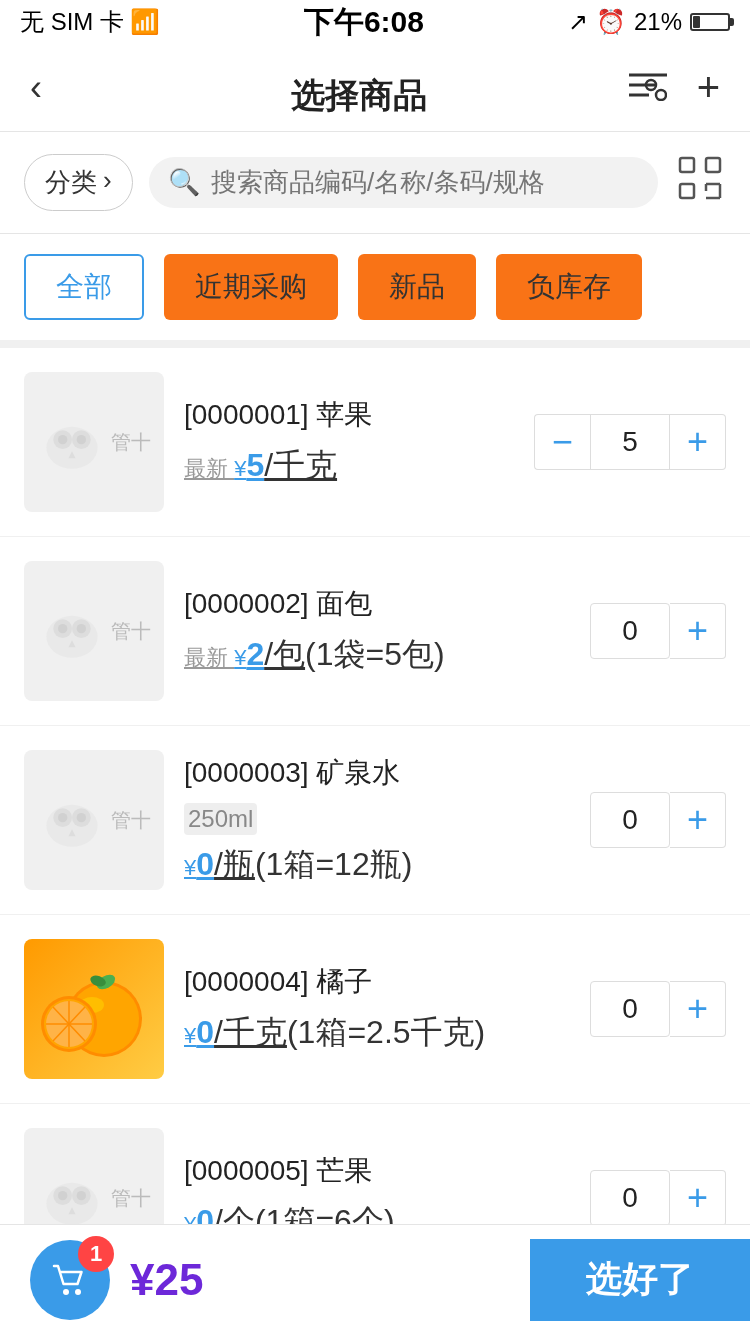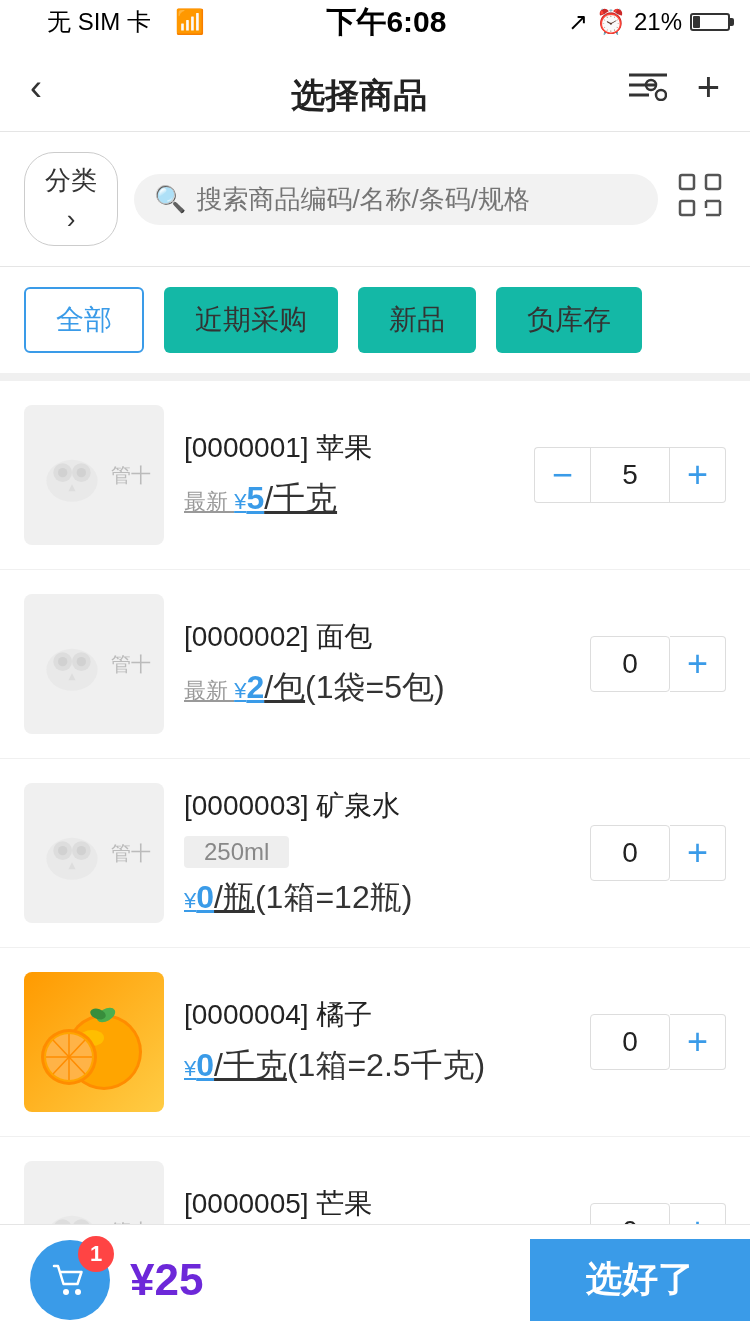--- a/index.html
+++ b/index.html
@@ -17,21 +17,21 @@
     .status-bar {
       background: #fff;
       height: 44px;
       display: flex;
       align-items: center;
       justify-content: space-between;
       padding: 0 20px;
       font-size: 24px;
       font-weight: 500;
     }
-    .status-left { display: flex; align-items: center; gap: 24px; margin-left: 27px; }
+    .status-left { display: flex; align-items: center; gap: 6px; }
     .status-center { font-size: 30px; font-weight: 600; }
     .status-right { display: flex; align-items: center; gap: 8px; font-size: 24px; }
     .battery-icon {
       display: inline-block;
       width: 40px; height: 18px;
       border: 2px solid #333;
       border-radius: 3px;
       position: relative;
       vertical-align: middle;
     }
@@ -97,21 +97,20 @@
       display: flex;
       gap: 6px;
       border: 1px solid #ccc;
       border-radius: 30px;
       padding: 10px 20px;
       font-size: 26px;
       color: #333;
       white-space: nowrap;
       cursor: pointer;
       background: #fff;
-      flex-direction: column;
     }
     .search-input-wrapper {
       flex: 1;
       display: flex;
       align-items: center;
       background: #f2f2f2;
       border-radius: 30px;
       padding: 10px 20px;
       gap: 10px;
     }
@@ -139,21 +138,21 @@
       padding: 20px 24px;
       gap: 20px;
       border-bottom: 8px solid #f0f0f0;
     }
     .tab-btn {
       padding: 12px 30px;
       border-radius: 6px;
       font-size: 28px;
       border: 1px solid transparent;
       cursor: pointer;
-      background: #14b8a6;
+      background: #f97316;
       color: #333;
     }
     .tab-btn.active {
       border: 2px solid #3a9be8;
       color: #3a9be8;
       background: #fff;
     }
 
     
     .product-list {
@@ -203,21 +202,21 @@
       color: #222;
       margin-bottom: 10px;
       font-weight: 400;
     }
     .product-spec {
       font-size: 24px;
       color: #888;
       margin-bottom: 8px;
       background: #eee;
       display: inline-block;
-      padding: 2px 20px;
+      padding: 2px 4px;
       border-radius: 4px;
     }
     .product-price {
       font-size: 24px;
       color: #333;
     }
     .price-yuan { color: #3a9be8; font-size: 22px; }
     .price-num { color: #3a9be8; font-size: 32px; font-weight: 700; }
     .price-unit { color: #333; font-size: 32px; }
     .price-label { color: #999; font-size: 22px; }

